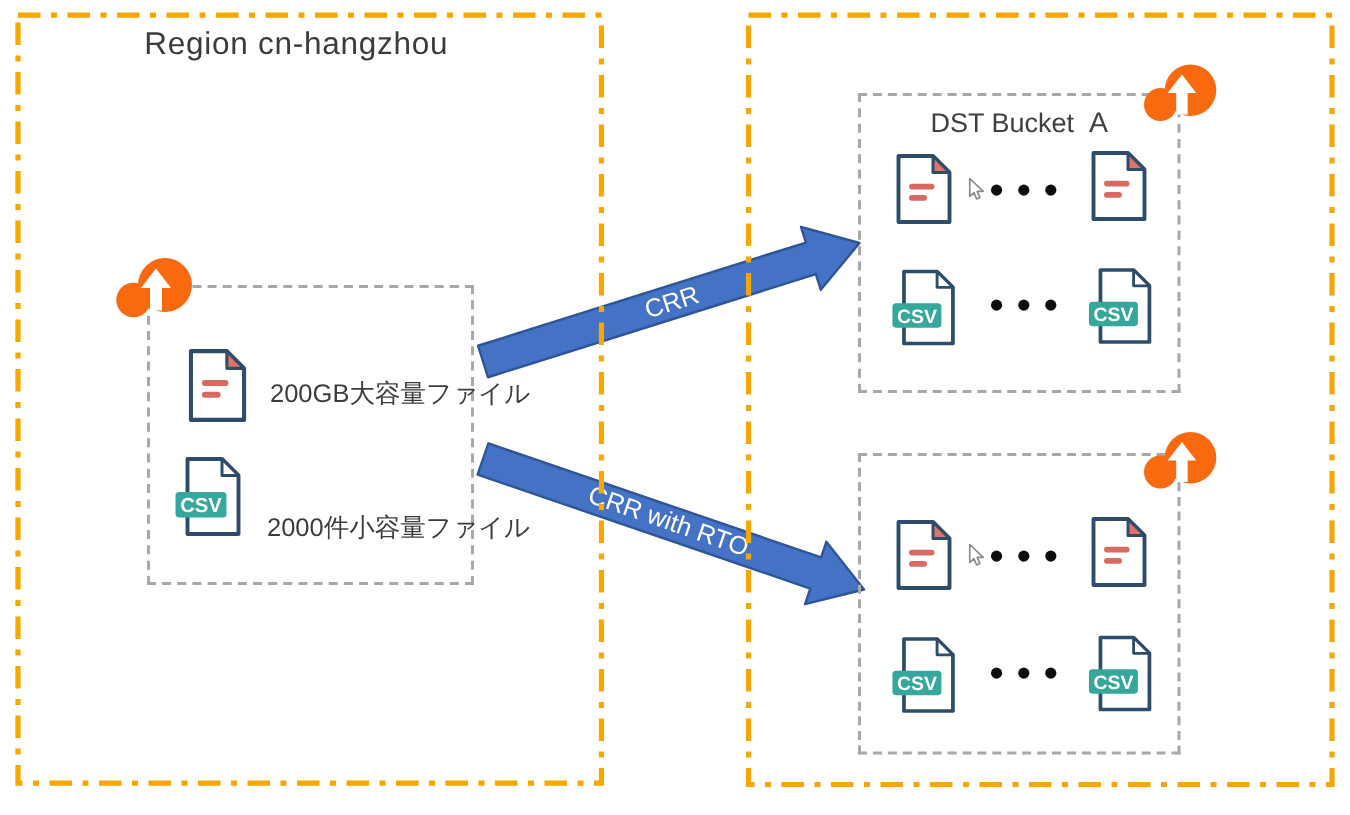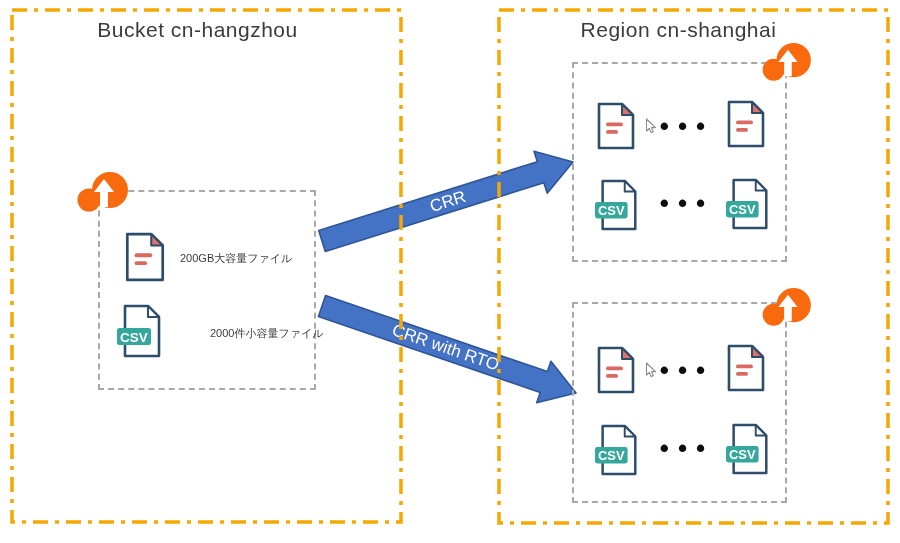--- a/index.html
+++ b/index.html
@@ -16,21 +16,21 @@
   .bucket {
     position:absolute; border:2px dashed #a8a8a8; box-sizing:border-box;
     z-index:6; background:transparent;
   }
   .bucket-title {
     position:absolute; top:8px; left:0; right:0; text-align:center;
     font-size:18px; color:#404040;
   }
   .bucket-title .suffix { margin-left:10px; font-size:19px; }
   .abs { position:absolute; }
-  .jp-label { position:absolute; font-size:11px; color:#3c3c3c; white-space:nowrap; }
+  .jp-label { position:absolute; font-size:17px; color:#3c3c3c; white-space:nowrap; }
   .dots {
     position:absolute; font-size:26px; font-weight:700; color:#0d0d0d;
     letter-spacing:9px; line-height:14px; text-align:center;
   }
   .arrows-svg { position:absolute; left:0; top:0; z-index:4; }
   .arrow-label {
     position:absolute; z-index:5; color:#ffffff; font-size:17px;
     text-align:center; white-space:nowrap;
   }
   .cloud { position:absolute; z-index:12; }
@@ -45,50 +45,52 @@
     <polygon points="318.7,230.5 537.3,161.7 534.0,151.2 573,162 547.2,193.2 543.9,182.7 325.3,251.5" fill="#4472C4" stroke="#2F5597" stroke-width="1.6" stroke-linejoin="round"></polygon>
     <polygon points="325.6,295.6 547.4,371.6 550.9,361.2 576,393 536.7,402.8 540.2,392.4 318.4,316.4" fill="#4472C4" stroke="#2F5597" stroke-width="1.6" stroke-linejoin="round"></polygon>
   </svg>
   <div class="arrow-label" style="left:402px; top:192px; width:92px; transform:rotate(-17.5deg);">CRR</div>
   <div class="arrow-label" style="left:383px; top:338px; width:125px; transform:rotate(19deg);">CRR with RTO</div>
 
   <div class="region" style="left:10px; top:8px; width:393px; height:516px;">
     <svg class="region-border-svg" width="393" height="516" viewBox="0 0 393 516">
       <rect x="2" y="2" width="389" height="512" fill="none" stroke="#F5A702" stroke-width="3.5" stroke-dasharray="15 7 4 7"></rect>
     </svg>
-    <div class="region-title" style="width:375px;">Bucket cn-hangzhou</div>
+    <div class="region-title" style="width:375px;">Region cn-hangzhou</div>
   </div>
 
   <div class="region" style="left:497px; top:8px; width:393px; height:517px;">
     <svg class="region-border-svg" width="393" height="517" viewBox="0 0 393 517">
       <rect x="2" y="2" width="389" height="513" fill="none" stroke="#F5A702" stroke-width="3.5" stroke-dasharray="15 7 4 7"></rect>
     </svg>
-    <div class="region-title" style="width:363px;">Region cn-shanghai</div>
   </div>
 
   <div class="bucket" style="left:98px; top:190px; width:218px; height:200px;">
 
     <svg class="abs" style="left:24px; top:40px;" width="42" height="50" viewBox="0 0 40 48">
       <path d="M3 2 H26 L37 13 V46 H3 Z" fill="#ffffff" stroke="#2E4D6B" stroke-width="2.6" stroke-linejoin="round"></path>
       <path d="M26 2 V13 H37 Z" fill="#DD7369" stroke="#2E4D6B" stroke-width="2" stroke-linejoin="round"></path>
       <rect x="10" y="20.5" width="17" height="3.8" rx="1.9" fill="#D96A62"></rect>
       <rect x="10" y="28" width="12" height="3.8" rx="1.9" fill="#D96A62"></rect>
     </svg>
     <div class="jp-label" style="left:80px; top:59px;">200GB大容量ファイル</div>
 
     <svg class="abs" style="left:16px; top:112px;" width="50" height="54" viewBox="0 0 50 54">
       <path d="M9 2 H32 L43 13 V52 H9 Z" fill="#ffffff" stroke="#2E4D6B" stroke-width="2.6" stroke-linejoin="round"></path>
       <path d="M32 2 V13 H43 Z" fill="#ffffff" stroke="#2E4D6B" stroke-width="2" stroke-linejoin="round"></path>
       <rect x="1" y="24" width="34" height="17" rx="2.5" fill="#35A79C"></rect>
       <text x="18" y="37.5" font-size="13.5" font-weight="bold" fill="#ffffff" text-anchor="middle">CSV</text>
     </svg>
-    <div class="jp-label" style="left:78px; top:134px;margin-left:32px;">2000件小容量ファイル</div>
+    <div class="jp-label" style="left:78px; top:148px;">2000件小容量ファイル</div>
   </div>
 
   <div class="bucket" style="left:572px; top:62px; width:215px; height:200px;">
+    <div class="bucket-title">
+      <span>DST Bucket</span><span class="suffix">A</span>
+    </div>
 
     <svg class="abs" style="left:22px; top:38px;" width="40" height="48" viewBox="0 0 40 48">
       <path d="M3 2 H26 L37 13 V46 H3 Z" fill="#ffffff" stroke="#2E4D6B" stroke-width="2.6" stroke-linejoin="round"></path>
       <path d="M26 2 V13 H37 Z" fill="#DD7369" stroke="#2E4D6B" stroke-width="2" stroke-linejoin="round"></path>
       <rect x="10" y="20.5" width="17" height="3.8" rx="1.9" fill="#D96A62"></rect>
       <rect x="10" y="28" width="12" height="3.8" rx="1.9" fill="#D96A62"></rect>
     </svg>
     <svg class="abs" style="left:70px; top:54px;" width="13" height="16" viewBox="0 0 12 16">
       <path d="M2 1 L2 13 L4.8 10.4 L6.6 14.6 L8.8 13.7 L7 9.6 L11 9.6 Z" fill="#ffffff" stroke="#8a8a8a" stroke-width="1.1" stroke-linejoin="round"></path>
     </svg>

